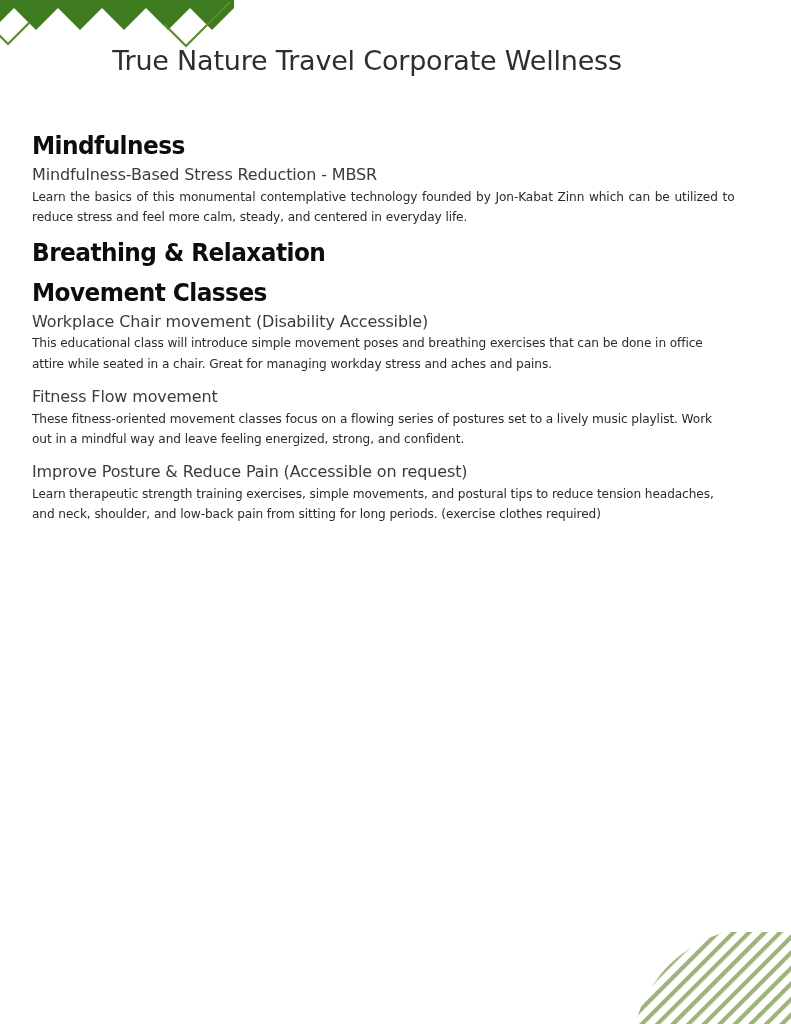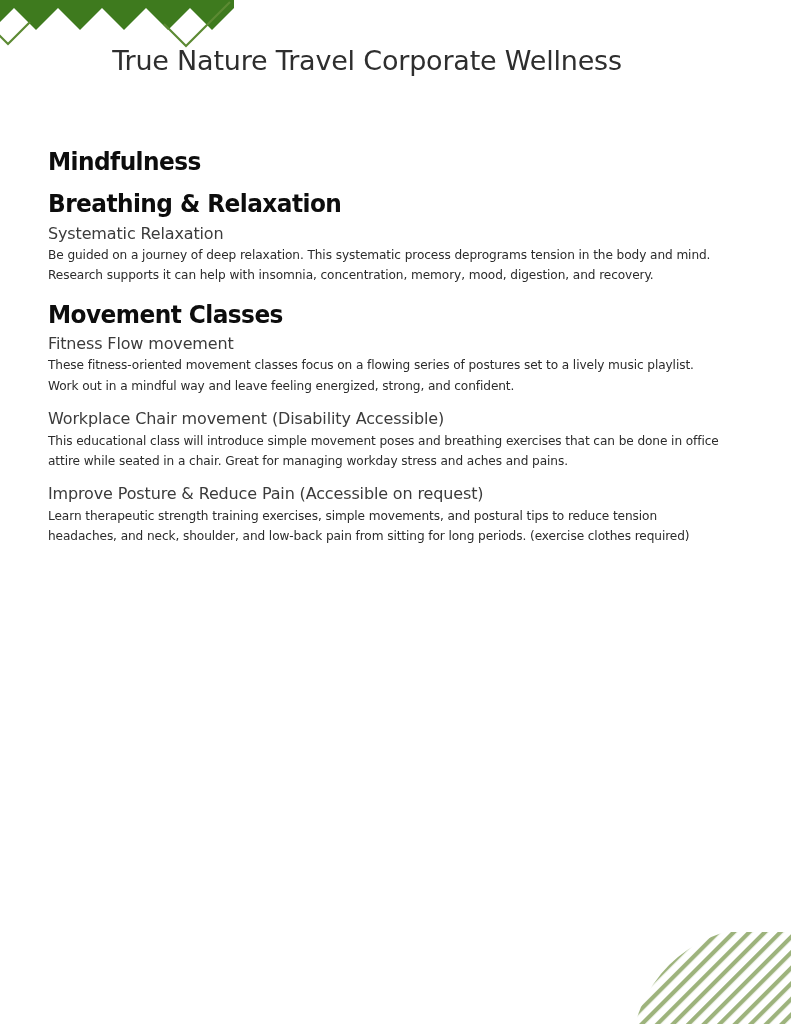--- a/index.html
+++ b/index.html
@@ -53,21 +53,21 @@
   #doc-title .tline { display: block; }
 
   
   #content {
     position: absolute;
     top: 133px;
     left: 32px;
     width: 728px;
   }
 
-  .section { margin: 16px; }
+  .section { margin: 0; }
 
   .section-heading {
     font-family: "DejaVu Sans", sans-serif;
     font-weight: bold;
     font-size: 25px;
     line-height: 1.05;
     color: #0d0d0d;
     letter-spacing: -0.6px;
     margin: 0 0 5px 0;
     transform: scaleX(0.93);
@@ -133,44 +133,44 @@
   <span class="tline">True Nature Travel Corporate Wellness</span>
 </div>
 
 <div id="content">
 
   <div class="section">
     <h2 class="section-heading">Mindfulness</h2>
 
 
 
+    <div class="class-item">
+      <div class="class-title">Mindfulness-Based Stress Reduction - MBSR</div>
+      <p class="class-desc justified">Learn the basics of this monumental contemplative technology founded by Jon-Kabat Zinn which can be utilized to reduce stress and feel more calm, steady, and centered in everyday life.</p>
+    </div>
   </div>
 
   <div class="section">
     <h2 class="section-heading">Breathing &amp; Relaxation</h2>
 
-    <div class="class-item">
-      <div class="class-title">Systematic Relaxation</div>
-      <p class="class-desc">Be guided on a journey of deep relaxation. This systematic process deprograms tension in the body and mind. Research supports it can help with insomnia, concentration, memory, mood, digestion, and recovery.</p>
-    </div>
 
   </div>
 
   <div class="section">
     <h2 class="section-heading">Movement Classes</h2>
 
 
     <div class="class-item">
-      <div class="class-title">Fitness Flow movement</div>
-      <p class="class-desc">These fitness-oriented movement classes focus on a flowing series of postures set to a lively music playlist. Work out in a mindful way and leave feeling energized, strong, and confident.</p>
+      <div class="class-title">Workplace Chair movement (Disability Accessible)</div>
+      <p class="class-desc">This educational class will introduce simple movement poses and breathing exercises that can be done in office attire while seated in a chair. Great for managing workday stress and aches and pains.</p>
     </div>
 
     <div class="class-item">
-      <div class="class-title">Workplace Chair movement (Disability Accessible)</div>
-      <p class="class-desc">This educational class will introduce simple movement poses and breathing exercises that can be done in office attire while seated in a chair. Great for managing workday stress and aches and pains.</p>
+      <div class="class-title">Fitness Flow movement</div>
+      <p class="class-desc">These fitness-oriented movement classes focus on a flowing series of postures set to a lively music playlist. Work out in a mindful way and leave feeling energized, strong, and confident.</p>
     </div>
 
     <div class="class-item">
       <div class="class-title">Improve Posture &amp; Reduce Pain (Accessible on request)</div>
       <p class="class-desc">Learn therapeutic strength training exercises, simple movements, and postural tips to reduce tension headaches, and neck, shoulder, and low-back pain from sitting for long periods. (exercise clothes required)</p>
     </div>
 
   </div>
 
 </div>

